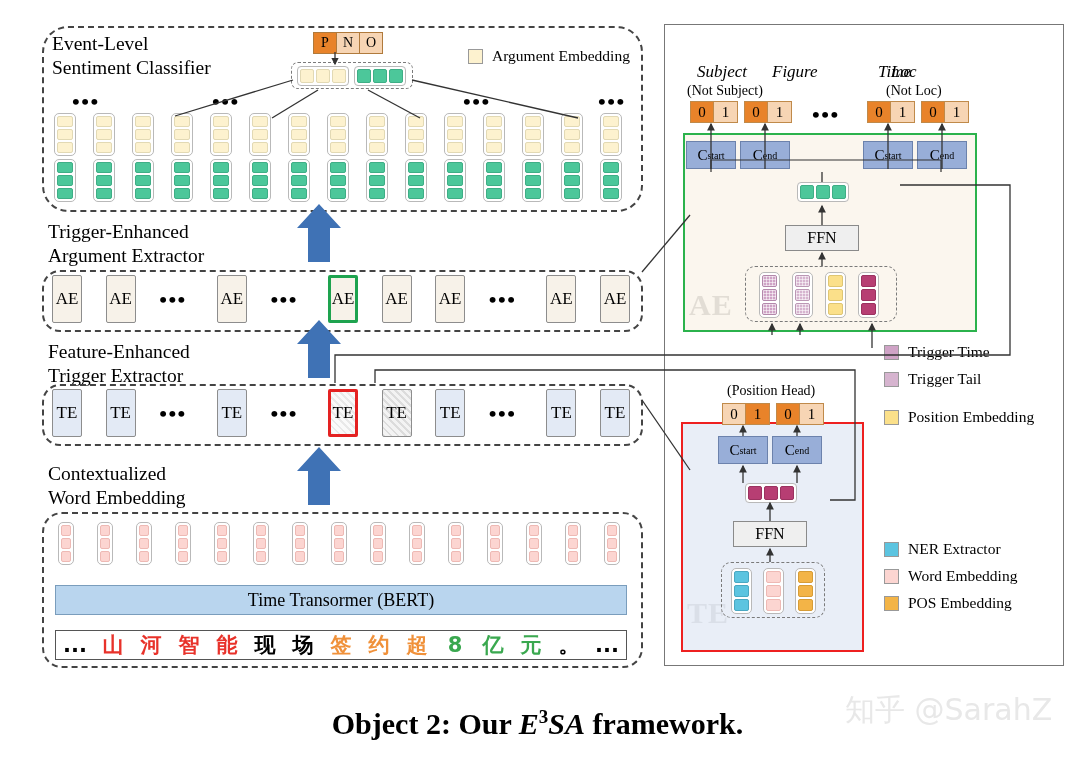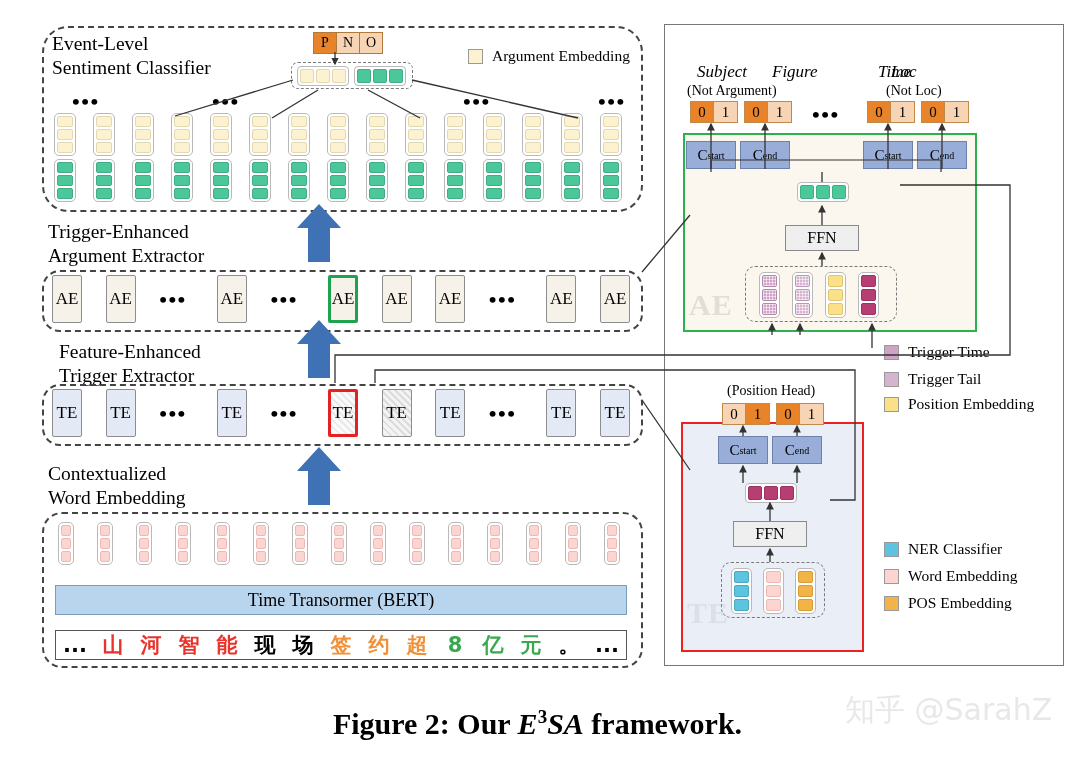--- a/index.html
+++ b/index.html
@@ -297,21 +297,21 @@
     <div class="abs aebox" style="left: 164.8px; top: 0px; width: 30px; height: 48px;">AE</div>
     <div class="abs dots" style="left: 218.4px; top: 14px;">•••</div>
     <div class="abs aebox sel" style="left: 276px; top: 0px; width: 30px; height: 48px;">AE</div>
     <div class="abs aebox" style="left: 329.6px; top: 0px; width: 30px; height: 48px;">AE</div>
     <div class="abs aebox" style="left: 383.2px; top: 0px; width: 30px; height: 48px;">AE</div>
     <div class="abs dots" style="left: 436.8px; top: 14px;">•••</div>
     <div class="abs aebox" style="left: 494.4px; top: 0px; width: 30px; height: 48px;">AE</div>
     <div class="abs aebox" style="left: 548px; top: 0px; width: 30px; height: 48px;">AE</div>
   </div>
 
-<div class="abs sec-label" style="left:59px;top:340px;">Feature-Enhanced
+<div class="abs sec-label" style="left:48px;top:340px;">Feature-Enhanced
 Trigger Extractor</div>
 <div class="abs dashed-panel" style="left:42px;top:384px;width:597px;height:58px;border-radius:18px;"></div>
 <div class="abs" id="te-row" style="left:52px;top:389px;width:578px;height:48px;">
     <div class="abs tebox" style="left: 0px; top: 0px; width: 30px; height: 48px;">TE</div>
     <div class="abs tebox" style="left: 53.6px; top: 0px; width: 30px; height: 48px;">TE</div>
     <div class="abs dots" style="left: 107.2px; top: 14px;">•••</div>
     <div class="abs tebox" style="left: 164.8px; top: 0px; width: 30px; height: 48px;">TE</div>
     <div class="abs dots" style="left: 218.4px; top: 14px;">•••</div>
     <div class="abs tebox sel" style="left: 276px; top: 0px; width: 30px; height: 48px;">TE</div>
     <div class="abs tebox hatched" style="left: 329.6px; top: 0px; width: 30px; height: 48px;">TE</div>
@@ -422,21 +422,21 @@
 
 <div class="abs rpanel" style="left:664px;top:24px;width:398px;height:640px;"></div>
 
 <div class="abs greenbox" style="left:683px;top:133px;width:290px;height:195px;"></div>
 <div class="abs wm-label" style="left:689px;top:288px;">AE</div>
 
 <div class="abs hdr" style="left:697px;top:62px;text-align:center;">Subject</div>
 <div class="abs hdr" style="left:772px;top:62px;">Figure</div>
 <div class="abs hdr" style="left:878px;top:62px;">Time</div>
 <div class="abs hdr" style="left:891px;top:62px;">Loc</div>
-<div class="abs sub-hdr" style="left:687px;top:83px;">(Not Argument)</div>
+<div class="abs sub-hdr" style="left:687px;top:83px;">(Not Subject)</div>
 <div class="abs sub-hdr" style="left:886px;top:83px;">(Not Loc)</div>
 <div class="abs dots" style="left:812px;top:104px;">•••</div>
 
 <div class="abs bin" style="left:690px;top:101px;width:48px;height:22px;">
   <div class="b-on" style="border-right:1px solid #c08a4a;">0</div>
   <div class="b-off">1</div>
 </div>
 <div class="abs bin" style="left:744px;top:101px;width:48px;height:22px;">
   <div class="b-on" style="border-right:1px solid #c08a4a;">0</div>
   <div class="b-off">1</div>
@@ -496,21 +496,21 @@
       <div class="cell tdark" style="height: 12px;"></div>
       <div class="cell tdark" style="height: 12px;"></div>
     </div>
   </div>
 
 <div class="abs" id="legend-top" style="left:884px;top:343px;">
     <div class="legend-row" style="margin-bottom: 9px;">
       <span class="legend-sw" style="background: rgb(207, 163, 198);"></span>
       <span>Trigger Time</span>
     </div>
-    <div class="legend-row" style="margin-bottom: 7px;">
+    <div class="legend-row" style="margin-bottom: 20px;">
       <span class="legend-sw" style="background: rgb(214, 180, 207);"></span>
       <span>Trigger Tail</span>
     </div>
     <div class="legend-row" style="margin-bottom: 9px;">
       <span class="legend-sw" style="background: rgb(251, 224, 138);"></span>
       <span>Position Embedding</span>
     </div>
   </div>
 
 <div class="abs redbox" style="left:681px;top:422px;width:179px;height:226px;"></div>
@@ -554,34 +554,34 @@
     <div class="stack" style="width: 21px; position: absolute; left: 74px; top: 6px;">
       <div class="cell orangec" style="height: 12px;"></div>
       <div class="cell orangec" style="height: 12px;"></div>
       <div class="cell orangec" style="height: 12px;"></div>
     </div>
   </div>
 
 <div class="abs" id="legend-bottom" style="left:884px;top:540px;">
     <div class="legend-row" style="margin-bottom: 9px;">
       <span class="legend-sw" style="background: rgb(92, 196, 224);"></span>
-      <span>NER Classifier</span>
+      <span>NER Extractor</span>
     </div>
     <div class="legend-row" style="margin-bottom: 9px;">
       <span class="legend-sw" style="background: rgb(252, 213, 209);"></span>
       <span>Word Embedding</span>
     </div>
     <div class="legend-row" style="margin-bottom: 9px;">
       <span class="legend-sw" style="background: rgb(243, 180, 71);"></span>
       <span>POS Embedding</span>
     </div>
   </div>
 
 <div class="abs caption" style="left:0;top:706px;">
-  <span>Figure 2: Our </span><i>E</i><sup>3</sup><i>SA</i><span> framework.</span>
+  <span>Object 2: Our </span><i>E</i><sup>3</sup><i>SA</i><span> framework.</span>
 </div>
 <div class="abs watermark" style="left:845px;top:690px;">知乎 @SarahZ</div>
 
 <svg class="ov">
   <defs>
     <marker id="ah" markerWidth="7" markerHeight="7" refX="5" refY="3" orient="auto">
       <path d="M0,0 L6,3 L0,6 z" fill="#333"></path>
     </marker>
   </defs>
   <g stroke="#333" stroke-width="1.3" fill="none">

